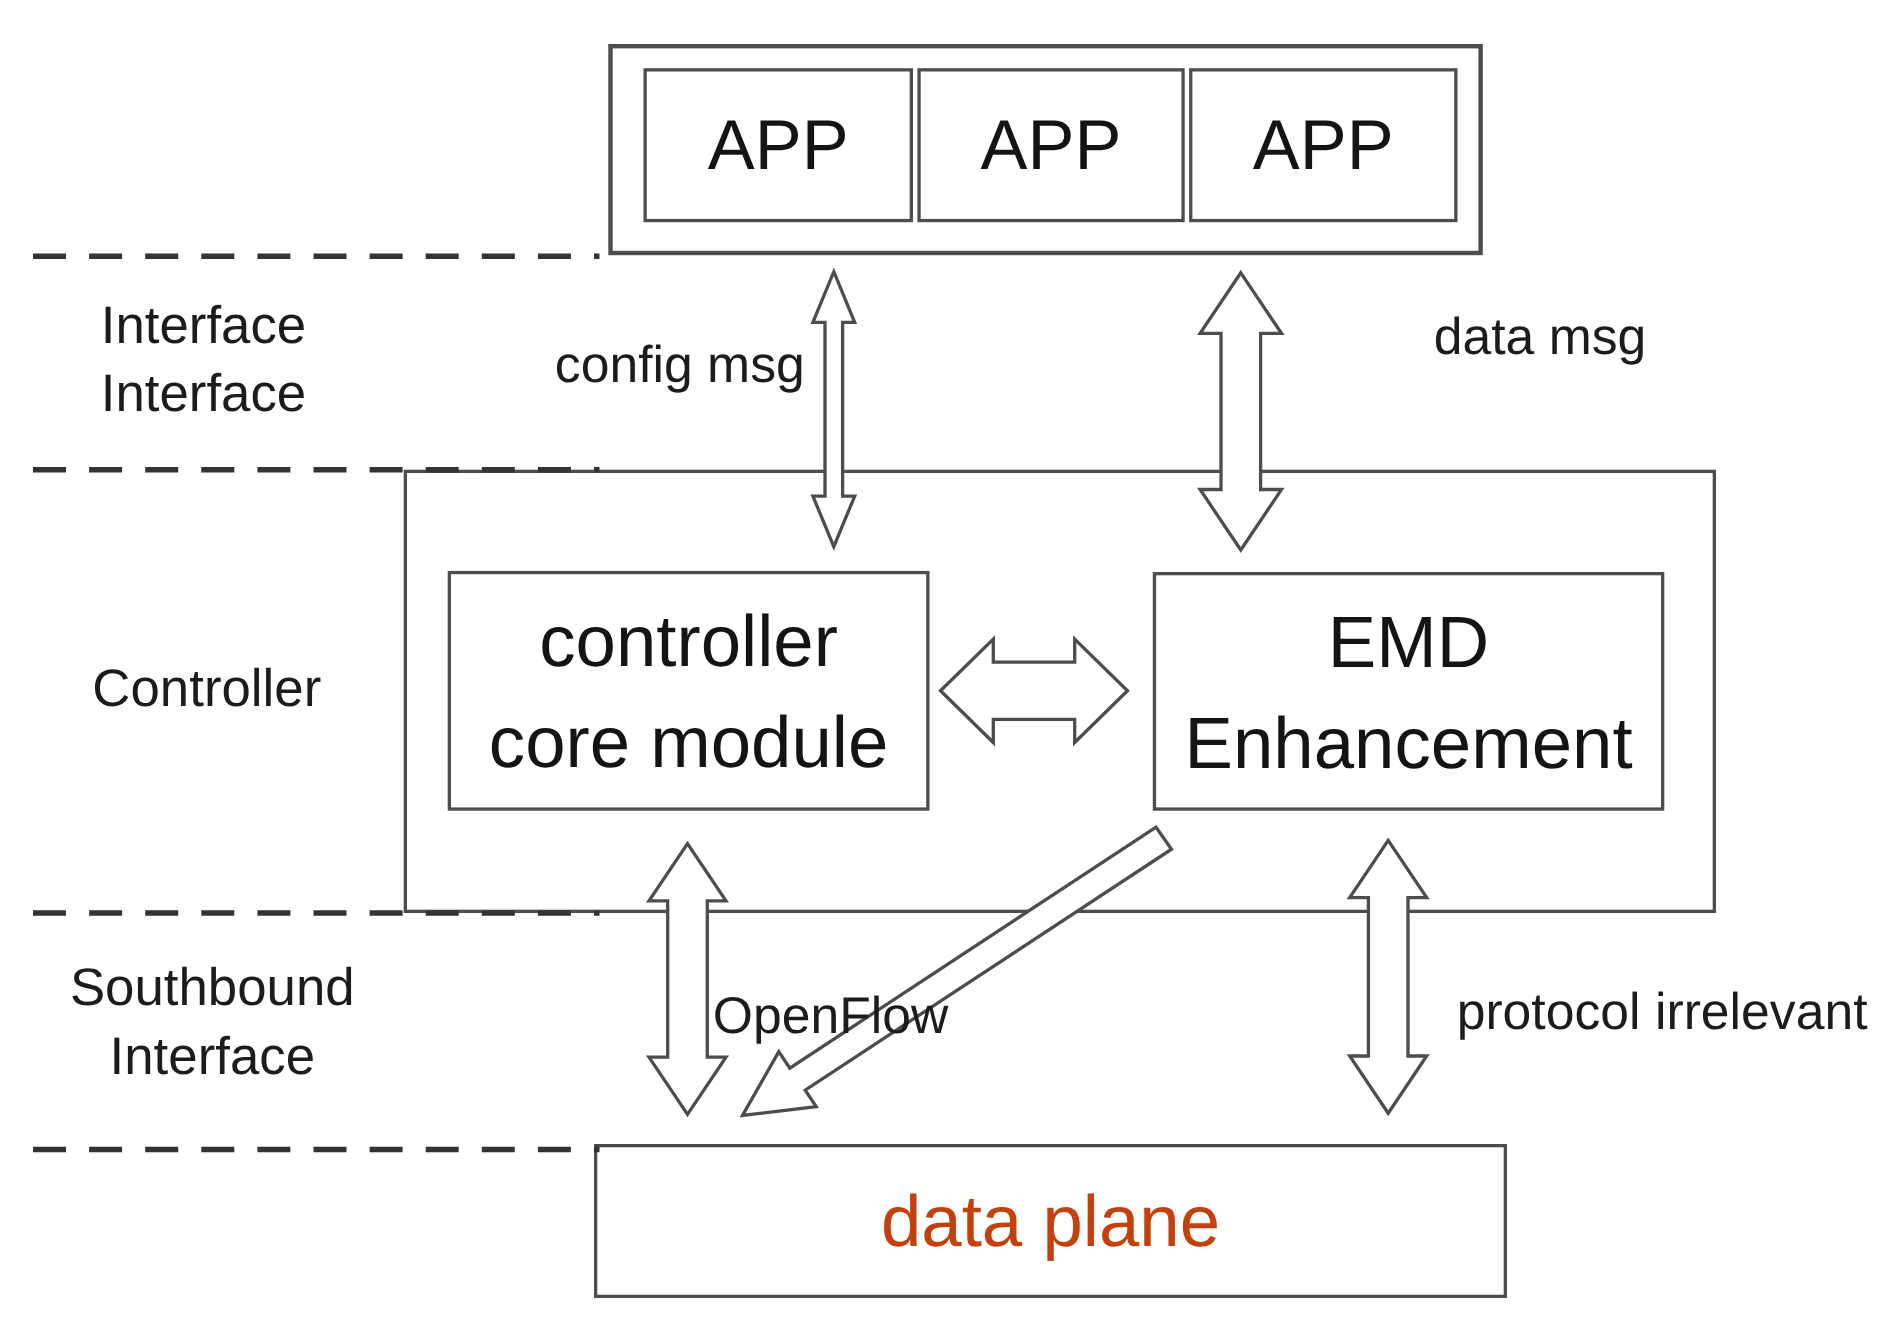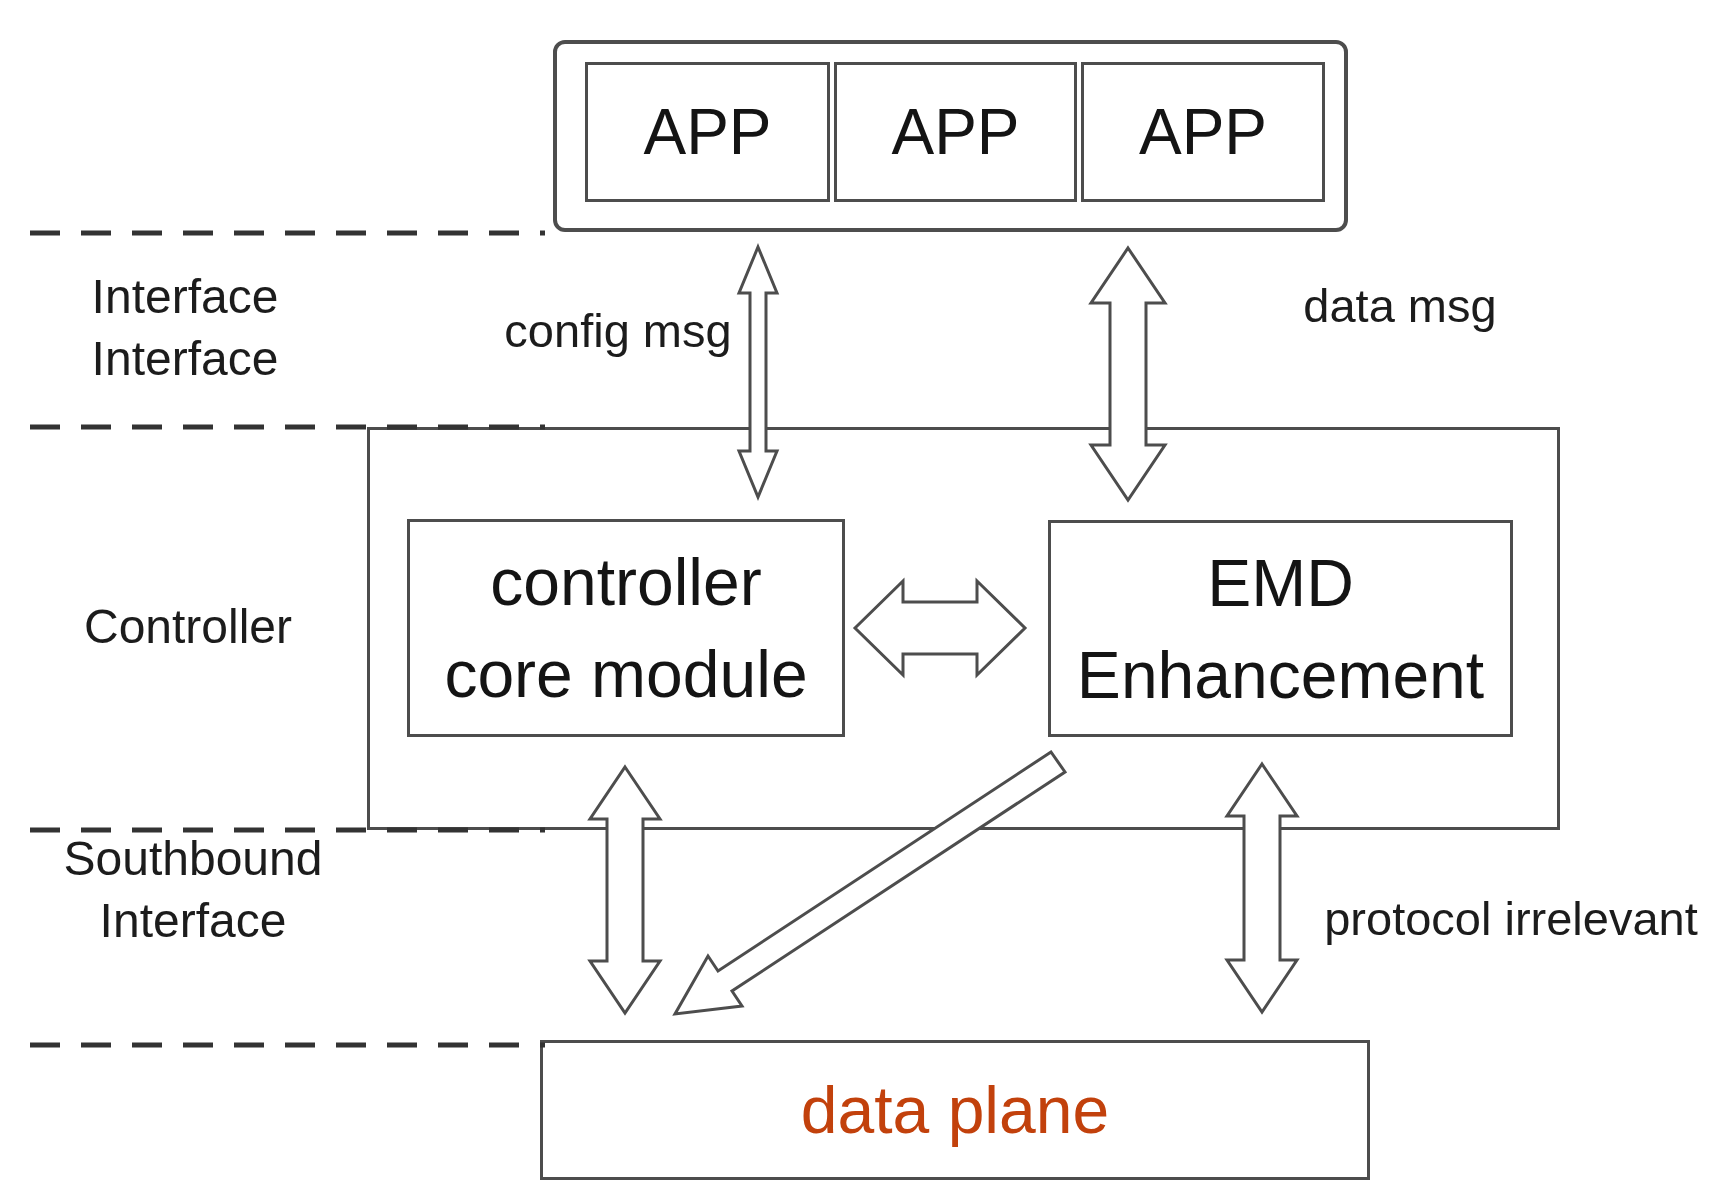--- a/index.html
+++ b/index.html
@@ -10,21 +10,21 @@
     position:relative;width:1718px;height:1204px;background:var(--bg);
     font-family:"Liberation Sans", sans-serif;color:var(--text);overflow:hidden;
   }
   .box{
     position:absolute;box-sizing:border-box;background:#ffffff;
     border:3px solid var(--stroke);z-index:1;
     display:flex;flex-direction:column;align-items:center;justify-content:center;
     text-align:center;
   }
   .box-label{font-size:66px;line-height:92px;color:#141414;white-space:nowrap;}
-  .app-container{border-width:4px;border-radius:12px;}
+  .app-container{border-width:4px;}
   .app-box .box-label{font-size:64px;line-height:64px;}
   .dp-label{font-size:66px;line-height:66px;color:#c2410c;white-space:nowrap;}
   svg.overlay{position:absolute;left:0;top:0;z-index:2;}
   svg.overlay polygon{fill:#ffffff;stroke:var(--stroke);stroke-width:3;stroke-linejoin:miter;}
   .float-label{
     position:absolute;z-index:3;transform:translateX(-50%);
     font-size:47px;line-height:62px;white-space:nowrap;text-align:left;color:#1c1c1c;
   }
   .side-label{
     position:absolute;z-index:3;transform:translateX(-50%);
@@ -84,27 +84,28 @@
     <polygon points="1262,764 1297,816 1280,816 1280,960 1297,960 1262,1012 1227,960 1244,960 1244,816 1227,816"></polygon>
   </svg>
 
   <div class="side-label" style="left:185px;top:266px;">
     <div>Interface</div>
     <div>Interface</div>
   </div>
 
   <div class="side-label" style="left:188px;top:596px;">Controller</div>
 
-  <div class="side-label" style="left:193px;top:828px;">
+  <div class="side-label" style="left:193px;top:868px;">
     <div>Southbound</div>
     <div>Interface</div>
   </div>
 
   <div class="float-label" style="left:618px;top:300px;">config msg</div>
 
   <div class="float-label" style="left:1380px;top:275px;margin-left:20px;">
     <div>data msg</div>
   </div>
 
+  <div class="float-label" style="left:755px;top:892px;">OpenFlow</div>
 
   <div class="float-label" style="left:1511px;top:888px;">protocol irrelevant</div>
 
 </div>
 
 </body></html>

